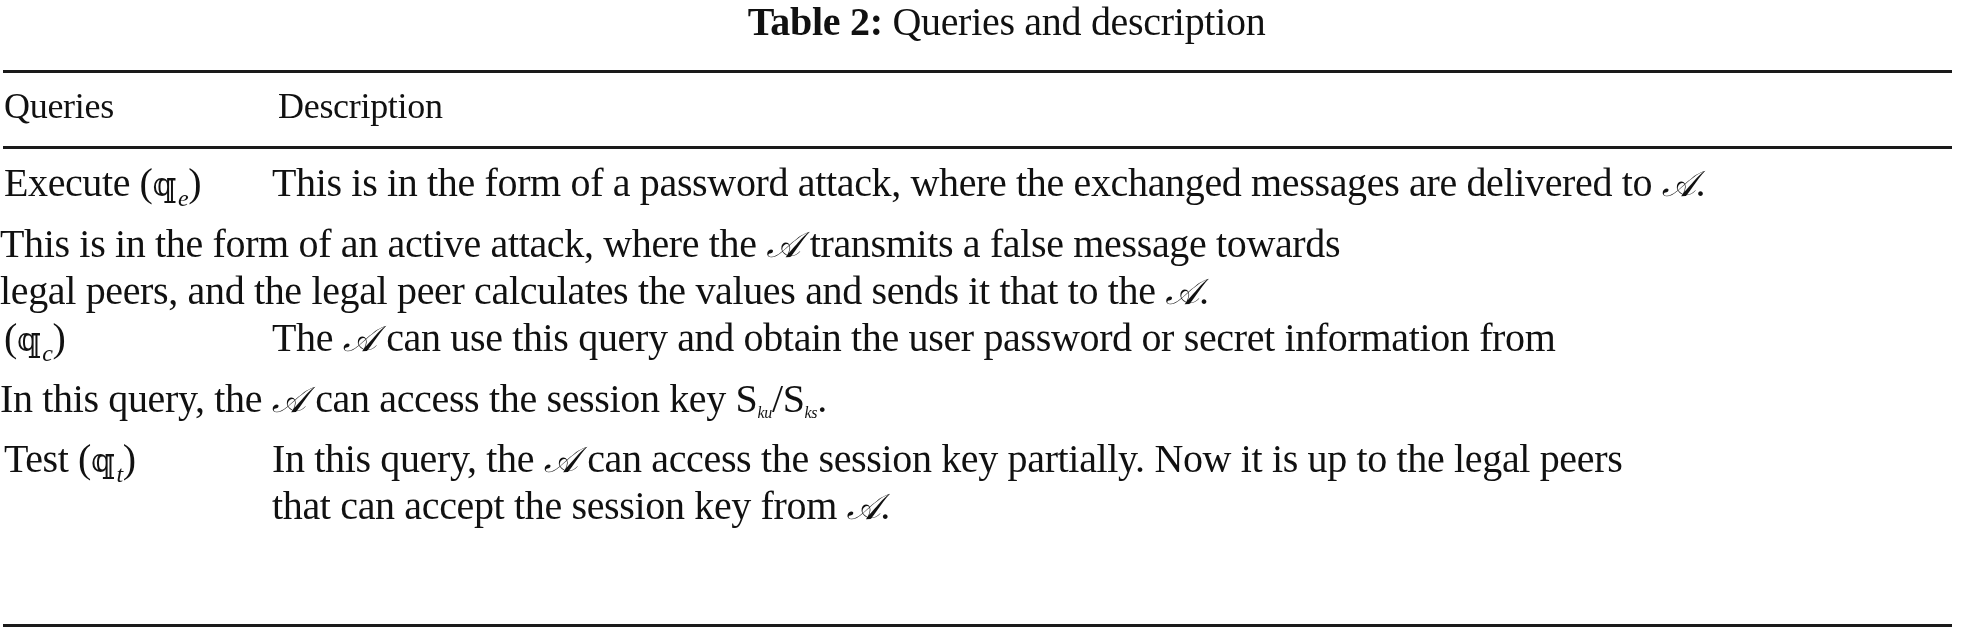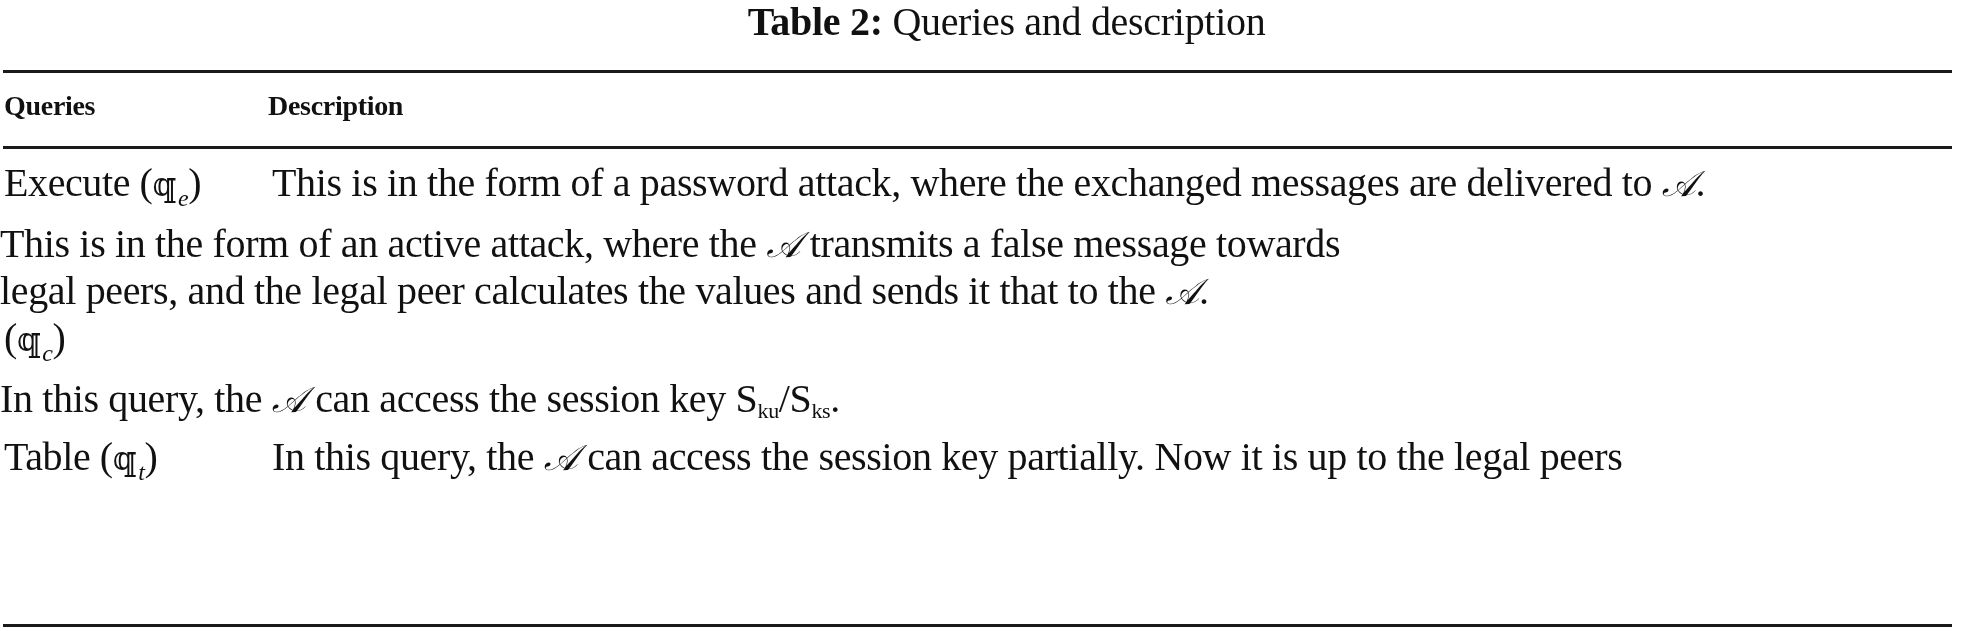--- a/index.html
+++ b/index.html
@@ -14,39 +14,39 @@
       letter-spacing: -0.3px;
     }
     .caption .label { font-weight: bold; margin-left: 37px; }
     .rule {
       position: absolute; left: 3px; width: 1949px; height: 3px; background: #1a1a1a;
     }
     .rule.top { top: 70px; }
     .rule.mid { top: 146px; }
     .rule.bottom { top: 624px; height: 3px; }
     .hdr {
-      position: absolute; top: 82px; font-size: 28px; line-height: 48px; letter-spacing: -0.3px; font-weight: bold;
+      position: absolute; top: 82px; font-size: 36px; line-height: 48px; letter-spacing: -0.3px;
     }
     .hdr.q { left: 4px; }
-    .hdr.d { left: 268px; }
+    .hdr.d { left: 278px; }
     .rows { position: absolute; left: 0; top: 160px; width: 1976px; }
     .row { position: relative; display: flex; }
     .cell-q {
       width: 272px; padding-left: 4px; box-sizing: border-box;
       font-size: 40px; line-height: 46px; letter-spacing: -0.4px;
     }
     .cell-d {
       width: 1690px; font-size: 40px; line-height: 46px; letter-spacing: -0.35px;
     }
     .sym {
       font-family: "DejaVu Serif", serif; font-size: 34px;
     }
     .sub { font-style: italic; font-size: 24px; vertical-align: -10px; margin-left: 2px; }
     .adv { font-family: "DejaVu Serif", serif; font-style: italic; font-size: 36px; }
-    .skey sub { font-size: 22px; vertical-align: -6px; }
+    .skey sub { font-size: 16px; vertical-align: -6px; font-style: italic; }
   </style>
 </head>
 <body>
 
 <div class="caption">
   <span class="label">Table 2:</span>
   <span>Queries and description</span>
 </div>
 
 <div class="rule top"></div>
@@ -77,38 +77,44 @@
         <span>legal peers, and the legal peer calculates the values and sends it that to the </span><span class="adv">𝒜</span><span>.</span>
       </div>
     </div>
   </div>
 
   <div class="row">
     <div class="cell-q">
       <div>(<span class="sym">𝕢</span><span class="sub">c</span>)</div>
     </div>
     <div class="cell-d">
+      <div>
+        <span>The </span><span class="adv">𝒜</span><span> can use this query and obtain the user password or secret information from</span>
+      </div>
     </div>
   </div>
 
   <div class="row">
     <div class="cell-d">
       <div>
         <span>In this query, the </span><span class="adv">𝒜</span><span> can access the session key </span><span class="skey"><span>S</span><sub>ku</sub><span>/</span><span>S</span><sub>ks</sub><span>.</span></span>
       </div>
     </div>
   </div>
 
   <div class="row">
     <div class="cell-q">
-      <span>Table</span>
+      <span>Test</span>
       (<span class="sym">𝕢</span><span class="sub">t</span>)
     </div>
     <div class="cell-d">
       <div>
         <span>In this query, the </span><span class="adv">𝒜</span><span> can access the session key partially. Now it is up to the legal peers</span>
+      </div>
+      <div>
+        <span>that can accept the session key from </span><span class="adv">𝒜</span><span>.</span>
       </div>
     </div>
   </div>
 
 </div>
 
 <div class="rule bottom"></div>
 
 </body></html>

